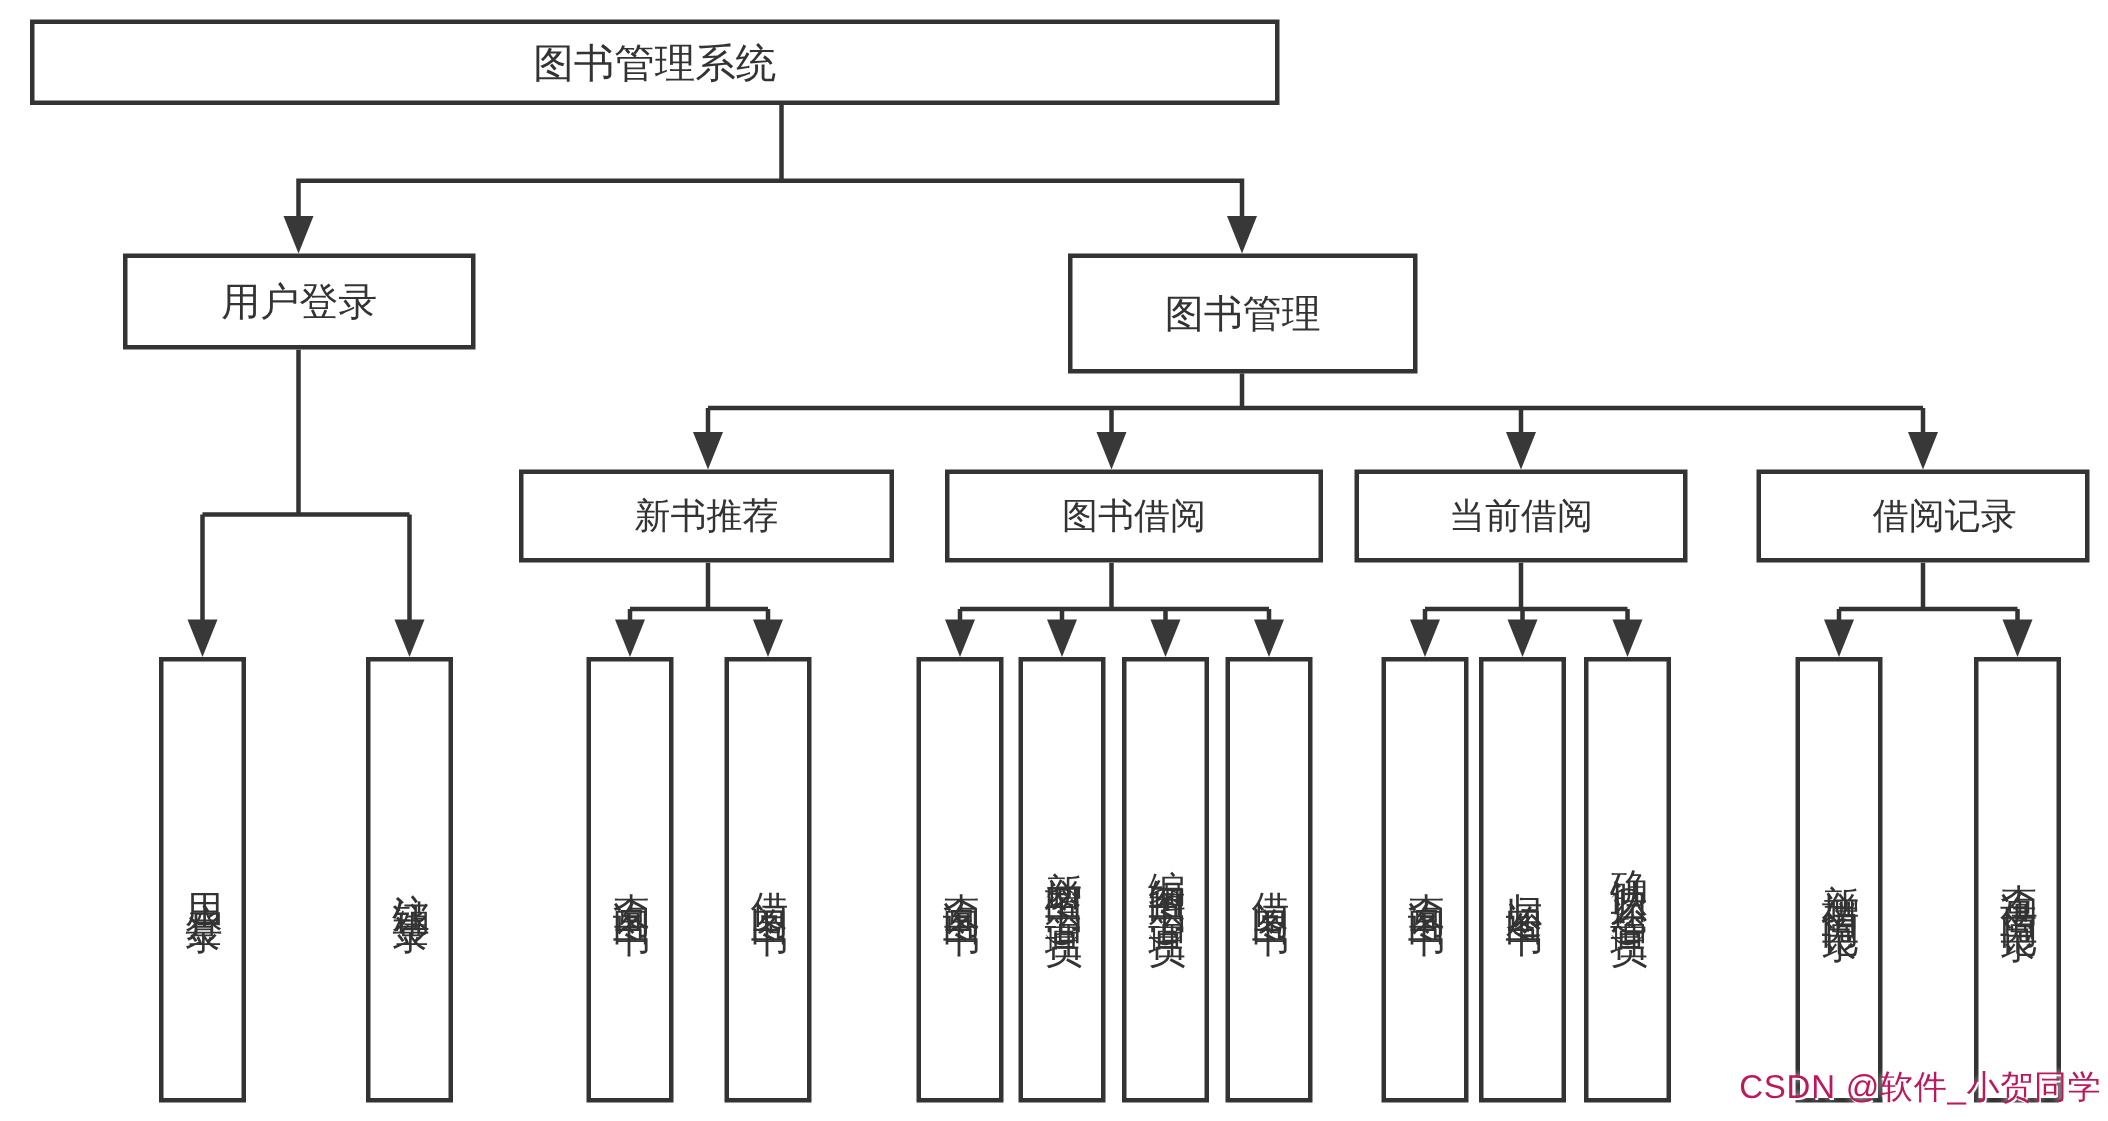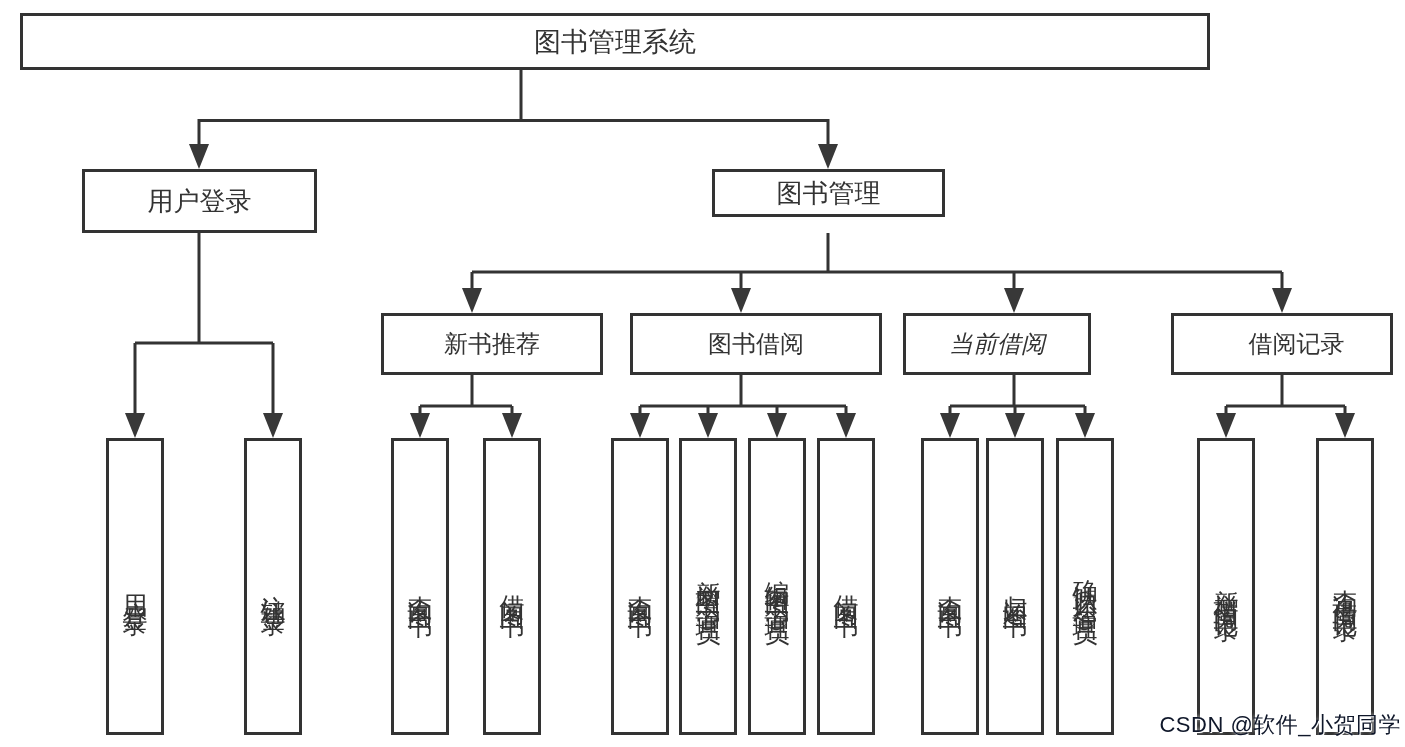--- a/index.html
+++ b/index.html
@@ -42,21 +42,21 @@
     font-size: 25px;
     line-height: 1;
     letter-spacing: 6px;
     color: #333333;
   }
   .watermark {
     position: absolute;
     top: 710px;
     right: 4px;
     font-size: 22px;
-    color: #0f172a;
+    color: #be185d;
     letter-spacing: 0.5px;
     white-space: nowrap;
     text-shadow: 1px 1px 0 #ffffff, 0 0 4px #ffffff;
     z-index: 5;
   }
 </style>
 </head>
 <body>
 
 <div class="canvas">
@@ -104,28 +104,28 @@
       <polygon points="1075,413 1095,413 1085,438" stroke="none"></polygon>
     </g>
 
     <g stroke="#333333" stroke-width="3" fill="#383838">
       <path d="M1282,375 V407.5 M1226,406 H1345 M1226,406 V415 M1345,406 V415" fill="none"></path>
       <polygon points="1216,413 1236,413 1226,438" stroke="none"></polygon>
       <polygon points="1335,413 1355,413 1345,438" stroke="none"></polygon>
     </g>
   </svg>
 
-  <div class="node lvl1" style="left:20px; top:13px; width:1190px; height:57px;">图书管理系统</div>
+  <div class="node lvl1" style="left:20px; top:13px; width:833px; height:57px;">图书管理系统</div>
 
   <div class="node lvl2" style="left:82px; top:169px; width:235px; height:64px;">用户登录</div>
-  <div class="node lvl2" style="left:712px; top:169px; width:233px; height:48px;">图书管理</div>
+  <div class="node lvl2" style="left:712px; top:169px; width:233px; height:80px;">图书管理</div>
 
-  <div class="node lvl3" style="left:381px; top:313px; width:222px; height:62px;">新书推荐</div>
+  <div class="node lvl3" style="left:346px; top:313px; width:250px; height:62px;">新书推荐</div>
   <div class="node lvl3" style="left:630px; top:313px; width:252px; height:62px;">图书借阅</div>
-  <div class="node lvl3" style="left:903px; top:313px; width:188px; height:62px;font-style:italic;">当前借阅</div>
+  <div class="node lvl3" style="left:903px; top:313px; width:222px; height:62px;">当前借阅</div>
   <div class="node lvl3" style="left:1171px; top:313px; width:222px; height:62px;padding-left:29px;">借阅记录</div>
 
   <div class="node vnode" style="left:106px; top:438px; width:58px; height:297px;">
     <span class="vtext">用户登录</span>
   </div>
   <div class="node vnode" style="left:244px; top:438px; width:58px; height:297px;">
     <span class="vtext">注销登录</span>
   </div>
 
   <div class="node vnode" style="left:391px; top:438px; width:58px; height:297px;">

